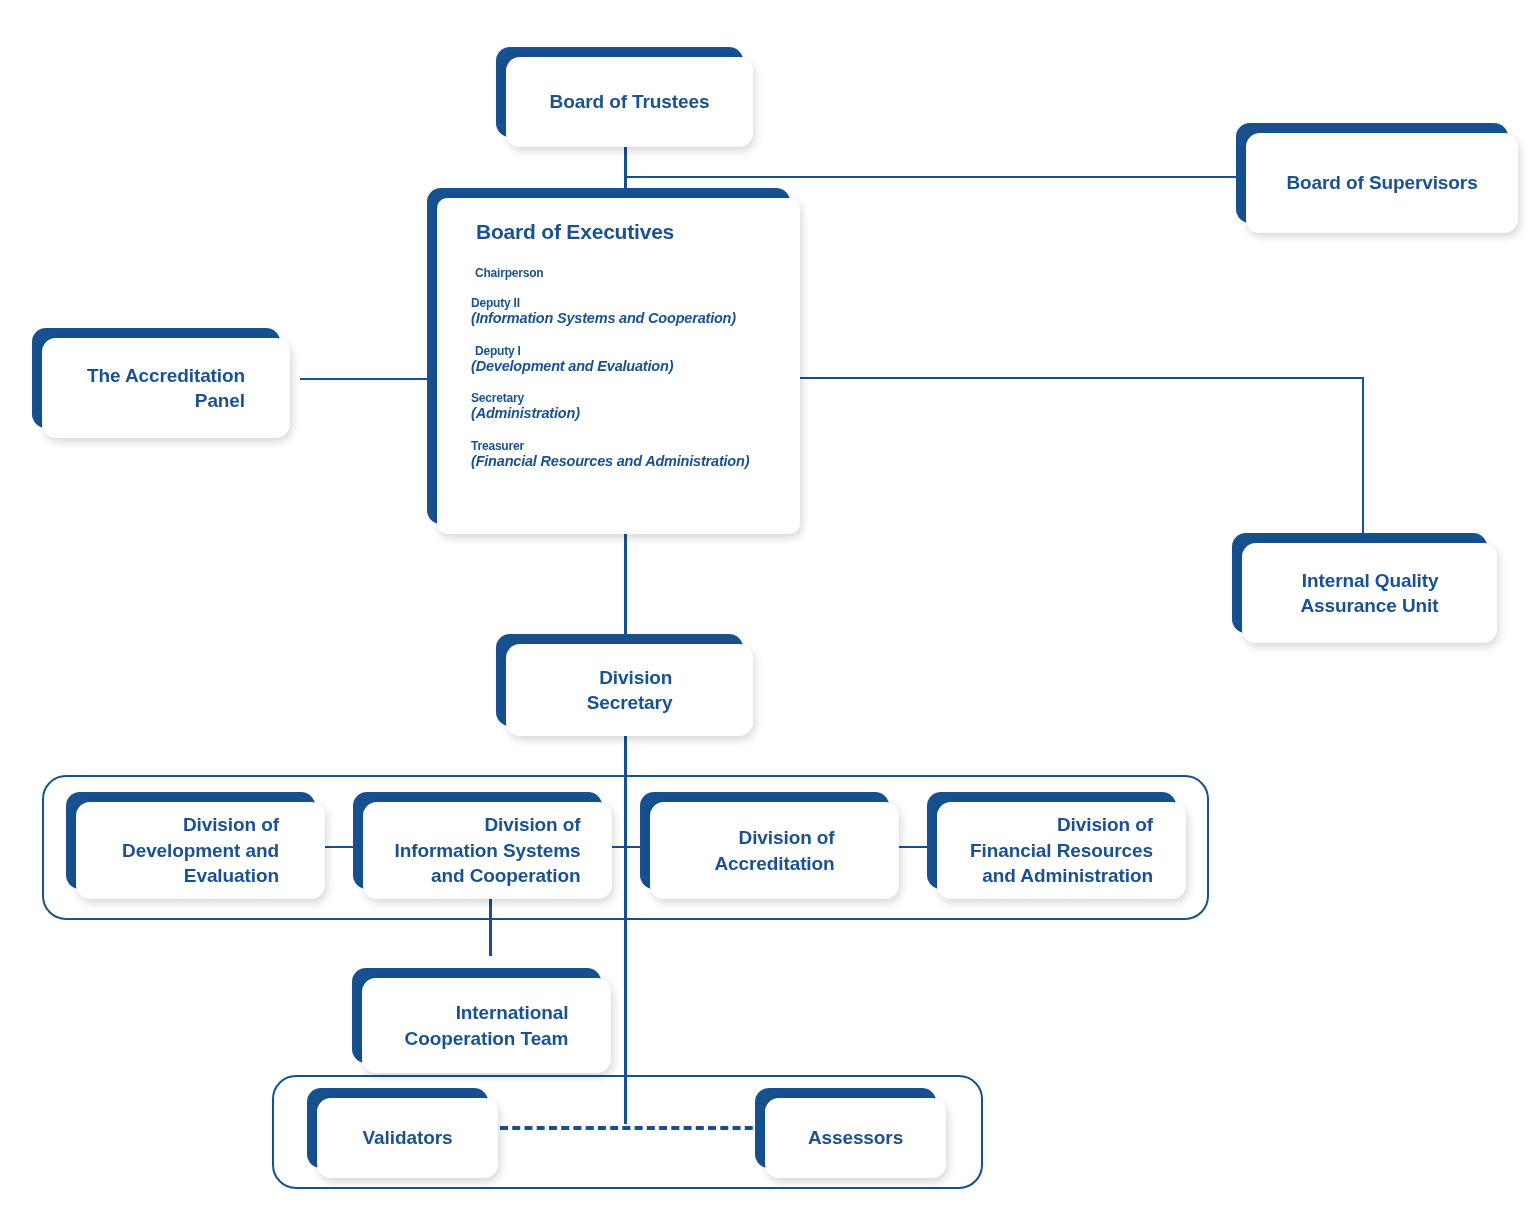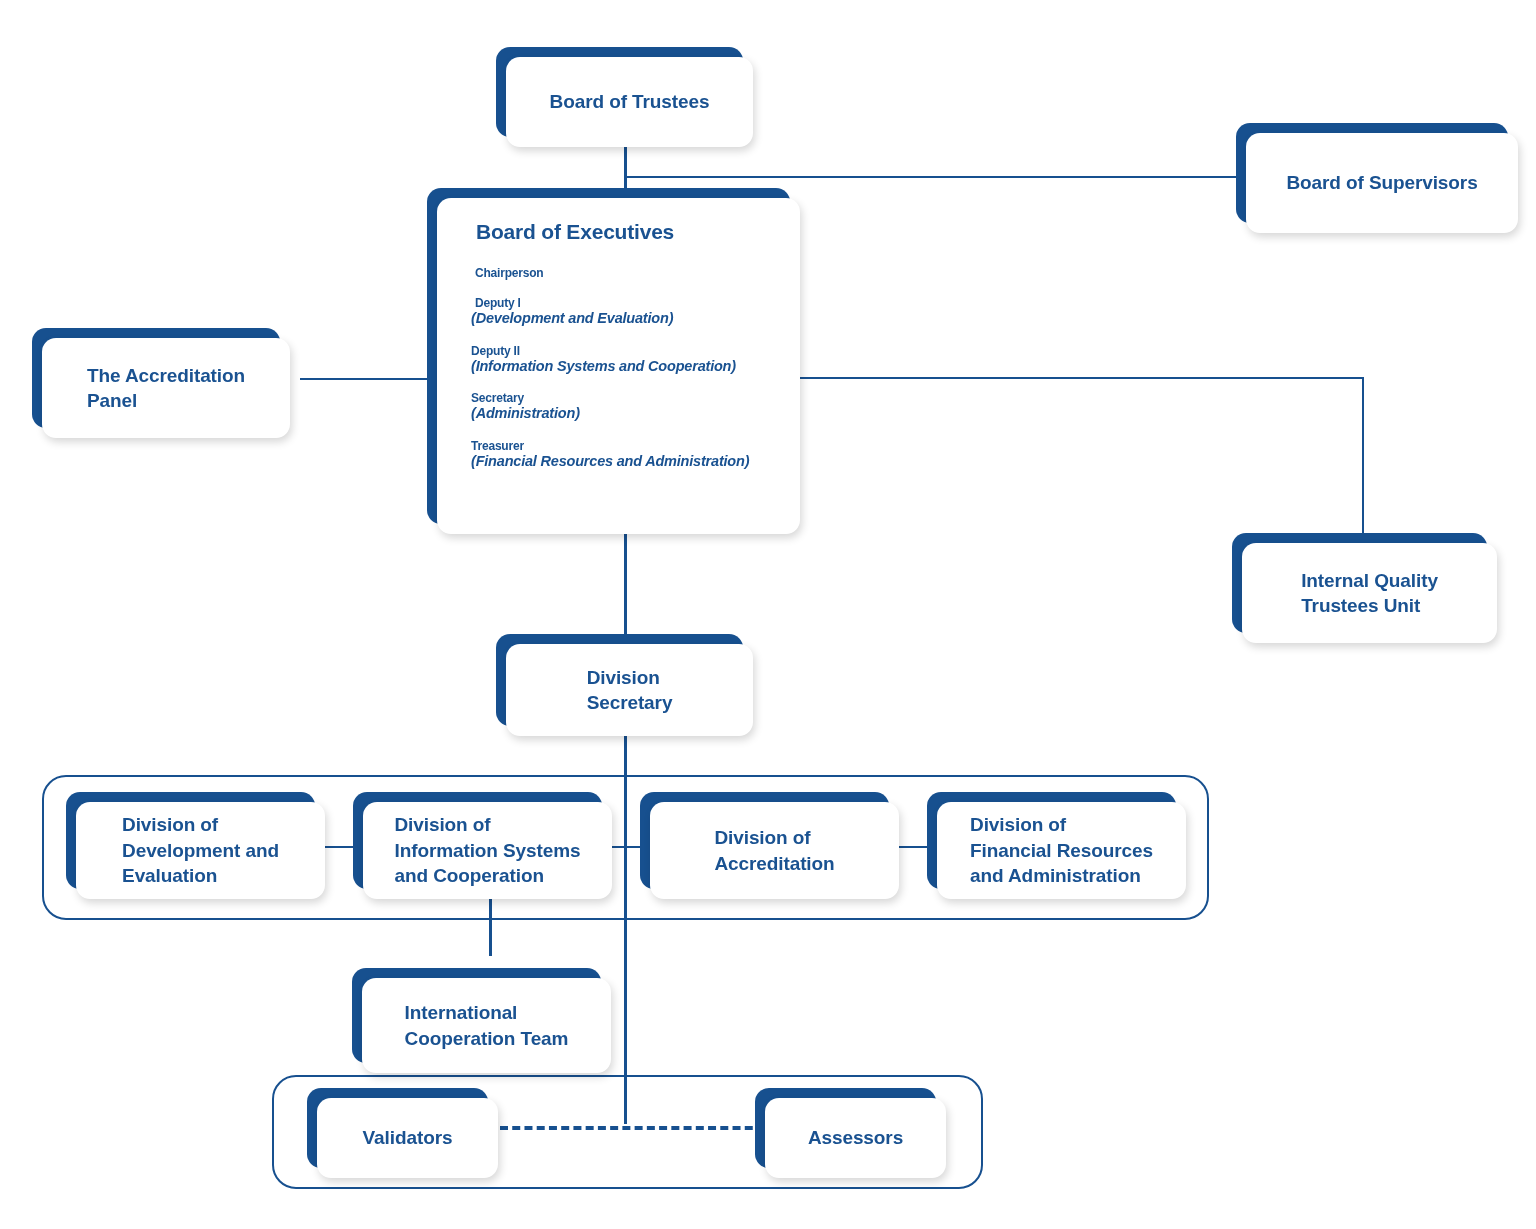--- a/index.html
+++ b/index.html
@@ -19,24 +19,24 @@
   
   .node{position:absolute;}
   .node .slab{position:absolute;left:0;top:0;width:100%;height:100%;
        background:#17508F;border-radius:14px;}
   .node .card{position:absolute;left:10px;top:10px;width:100%;height:100%;
        background:#ffffff;border-radius:14px;
        box-shadow:2px 4px 9px rgba(0,0,0,0.16);
        display:flex;align-items:center;justify-content:center;
        box-sizing:border-box;padding:6px 12px;}
   .node .label{color:#1A5291;font-weight:bold;font-size:19px;line-height:1.34;
-       text-align:left;letter-spacing:-0.1px;white-space:pre-line;}
+       text-align:right;letter-spacing:-0.1px;white-space:pre-line;}
 
   
-  .exec .card{align-items:flex-start;justify-content:flex-start;padding:22px 0 18px 34px;display:block;}
+  .exec .card{align-items:flex-start;justify-content:flex-start;padding:22px 0 18px 34px;display:block;border-radius:10px;}
   .exec-title{color:#1A5291;font-weight:bold;font-size:21px;margin:0 0 22px 5px;letter-spacing:-0.2px;}
   .exec-row{margin-bottom:16px;}
   .exec-row:last-child{margin-bottom:3px;}
   .exec-role{color:#1A5291;font-weight:bold;font-size:12px;line-height:1.18;letter-spacing:-0.2px;}
   .exec-role.indent{padding-left:4px;}
   .exec-sub{color:#1A5291;font-weight:bold;font-style:italic;font-size:14.5px;line-height:1.2;letter-spacing:-0.2px;}
 </style>
 </head>
 <body>
 
@@ -83,41 +83,41 @@
     <div class="card">
       <div class="label">The Accreditation
 Panel</div>
     </div>
   </div>
 
   <div class="node" style="left:1232px;top:533px;width:255px;height:100px;">
     <div class="slab"></div>
     <div class="card">
       <div class="label">Internal Quality
-Trustees Unit</div>
+Assurance Unit</div>
     </div>
   </div>
 
   <div class="node exec" style="left:427px;top:188px;width:363px;height:336px;">
     <div class="slab"></div>
     <div class="card">
       <div class="exec-title">Board of Executives</div>
 
       <div class="exec-row">
         <div class="exec-role indent">Chairperson</div>
       </div>
 
       <div class="exec-row">
-        <div class="exec-role indent">Deputy I</div>
-        <div class="exec-sub">(Development and Evaluation)</div>
+        <div class="exec-role">Deputy II</div>
+        <div class="exec-sub">(Information Systems and Cooperation)</div>
       </div>
 
       <div class="exec-row">
-        <div class="exec-role">Deputy II</div>
-        <div class="exec-sub">(Information Systems and Cooperation)</div>
+        <div class="exec-role indent">Deputy I</div>
+        <div class="exec-sub">(Development and Evaluation)</div>
       </div>
 
       <div class="exec-row">
         <div class="exec-role">Secretary</div>
         <div class="exec-sub">(Administration)</div>
       </div>
 
       <div class="exec-row">
         <div class="exec-role">Treasurer</div>
         <div class="exec-sub">(Financial Resources and Administration)</div>

